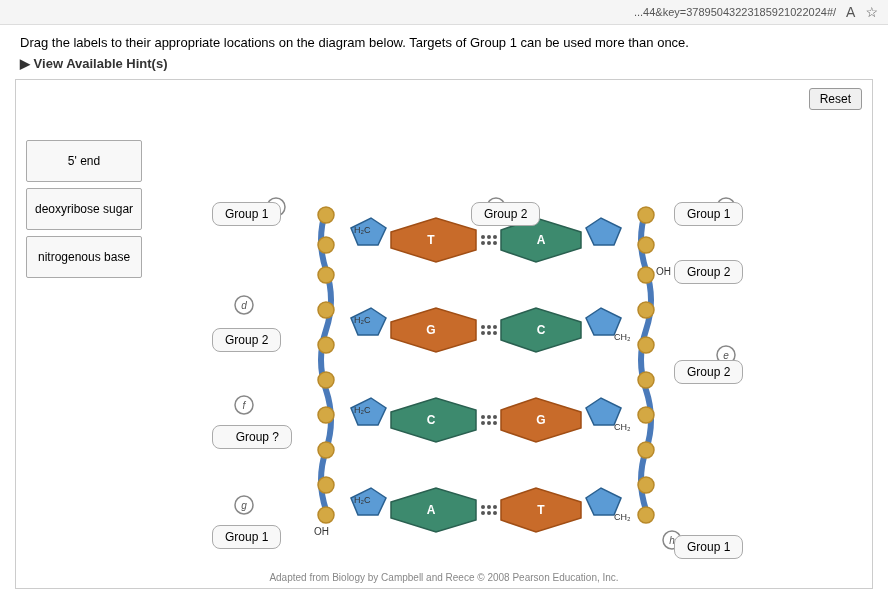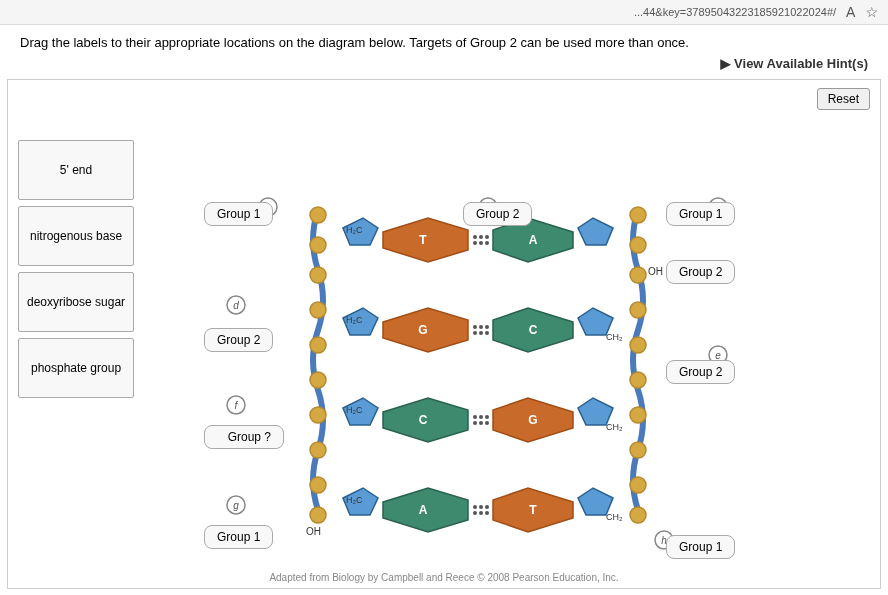--- a/index.html
+++ b/index.html
@@ -24,29 +24,28 @@
     }
     .main-instruction {
       padding: 10px 20px 4px 20px;
       font-size: 13px;
       color: #000;
     }
     .hint-row {
       padding: 2px 20px 8px 20px;
       font-size: 13px;
       color: #333;
-      text-align: right;
     }
     .hint-row span {
       cursor: pointer;
       color: #333;
       font-weight: bold;
     }
     .diagram-area {
-      margin: 0 7px;
+      margin: 0 15px;
       border: 1px solid #ccc;
       background: #fff;
       position: relative;
       height: 510px;
       overflow: hidden;
     }
     .reset-btn {
       position: absolute;
       top: 8px;
       right: 10px;
@@ -62,21 +61,21 @@
       position: absolute;
       left: 10px;
       top: 60px;
       display: flex;
       flex-direction: column;
       gap: 6px;
     }
     .label-item {
       border: 1px solid #aaa;
       background: #f8f8f8;
-      padding: 22px 8px;
+      padding: 13px 8px;
       font-size: 12px;
       cursor: grab;
       min-width: 110px;
       text-align: center;
       border-radius: 2px;
     }
     
     .dna-diagram {
       position: absolute;
       left: 180px;
@@ -107,34 +106,33 @@
   </style>
 </head>
 <body>
 
 <div class="top-bar">
   <span>...44&amp;key=37895043223185921022024#/</span>
   <span style="font-size:14px;">A</span>
   <span style="font-size:14px;">☆</span>
 </div>
 
-<div class="main-instruction">Drag the labels to their appropriate locations on the diagram below. Targets of Group 2 can be used more than once.</div>
+<div class="main-instruction">Drag the labels to their appropriate locations on the diagram below. Targets of Group 1 can be used more than once.</div>
 <div class="hint-row">
   <span>▶ View Available Hint(s)</span>
 </div>
 
 <div class="diagram-area">
   <button class="reset-btn">Reset</button>
 
   <div class="labels-panel">
 
   <div class="label-item">5' end</div>
+      <div class="label-item">deoxyribose sugar</div>
       <div class="label-item">nitrogenous base</div>
-      <div class="label-item">deoxyribose sugar</div>
-      <div class="label-item">phosphate group</div>
     </div>
 
   <div class="dna-diagram">
     <svg width="690" height="480" viewBox="0 0 690 480">
 
       <path d="M 130 110 Q 120 140 130 170 Q 140 200 130 230 Q 120 260 130 290 Q 140 320 130 350 Q 120 380 130 410" stroke="#4a7aba" stroke-width="6" fill="none" stroke-linecap="round"></path>
 
       <path d="M 450 110 Q 440 140 450 170 Q 460 200 450 230 Q 440 260 450 290 Q 460 320 450 350 Q 440 380 450 410" stroke="#4a7aba" stroke-width="6" fill="none" stroke-linecap="round"></path>
 
       <circle cx="130" cy="115" r="8" fill="#d4a843" stroke="#b8892a" stroke-width="1.5"></circle>

